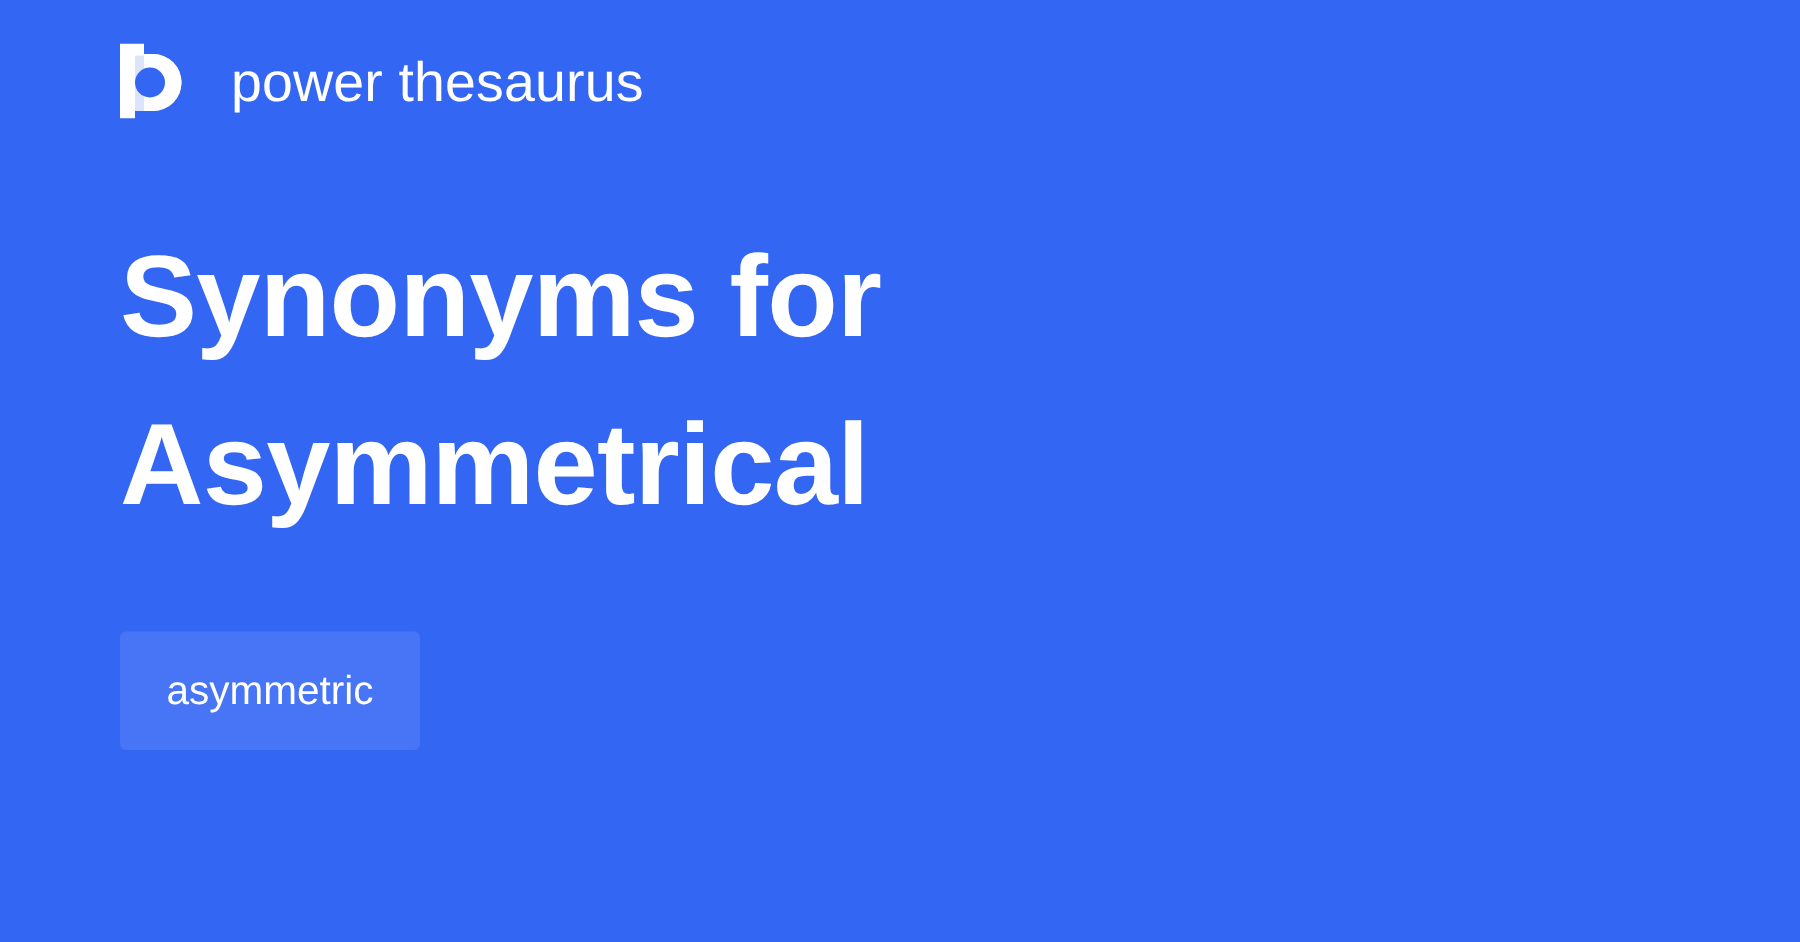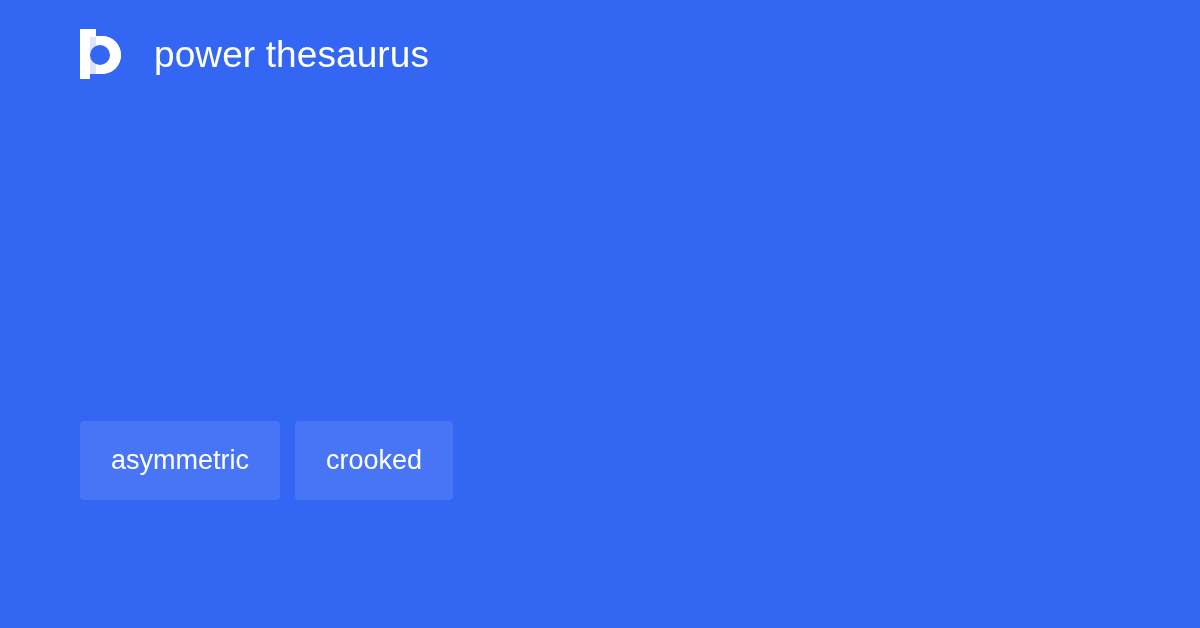--- a/index.html
+++ b/index.html
@@ -69,21 +69,21 @@
   }
 
   
   .chips {
     position: absolute;
     left: 80px;
     top: 421px;
     width: 1040px;
     display: flex;
     flex-wrap: wrap;
-    gap: 16px 15px;
+    gap: 16px 4px;
     align-content: flex-start;
   }
 
   .chip {
     background: #4775f5;
     border-radius: 4px;
     color: #ffffff;
     font-size: 27px;
     font-weight: 400;
     line-height: 1;
@@ -109,19 +109,22 @@
       <rect x="0" y="0" width="10" height="50" fill="#ffffff"></rect>
       <rect x="10" y="0" width="6" height="8" fill="#ffffff"></rect>
 
       <path d="M16 7 H22 A19 19 0 0 1 22 45 H16 Z" fill="#ffffff"></path>
 
       <circle cx="20" cy="26" r="10" fill="#3366f2"></circle>
     </svg>
     <div class="brand-name">power thesaurus</div>
   </div>
 
+  <div class="headline">
+    <div class="headline-line">Synonyms for</div>
+    <div class="headline-line">Asymmetrical</div>
+  </div>
 
   <div class="chips">
     <div class="chip">asymmetric</div>
-    <div class="chip">crooked</div>
   </div>
 
 </div>
 
 </body></html>

